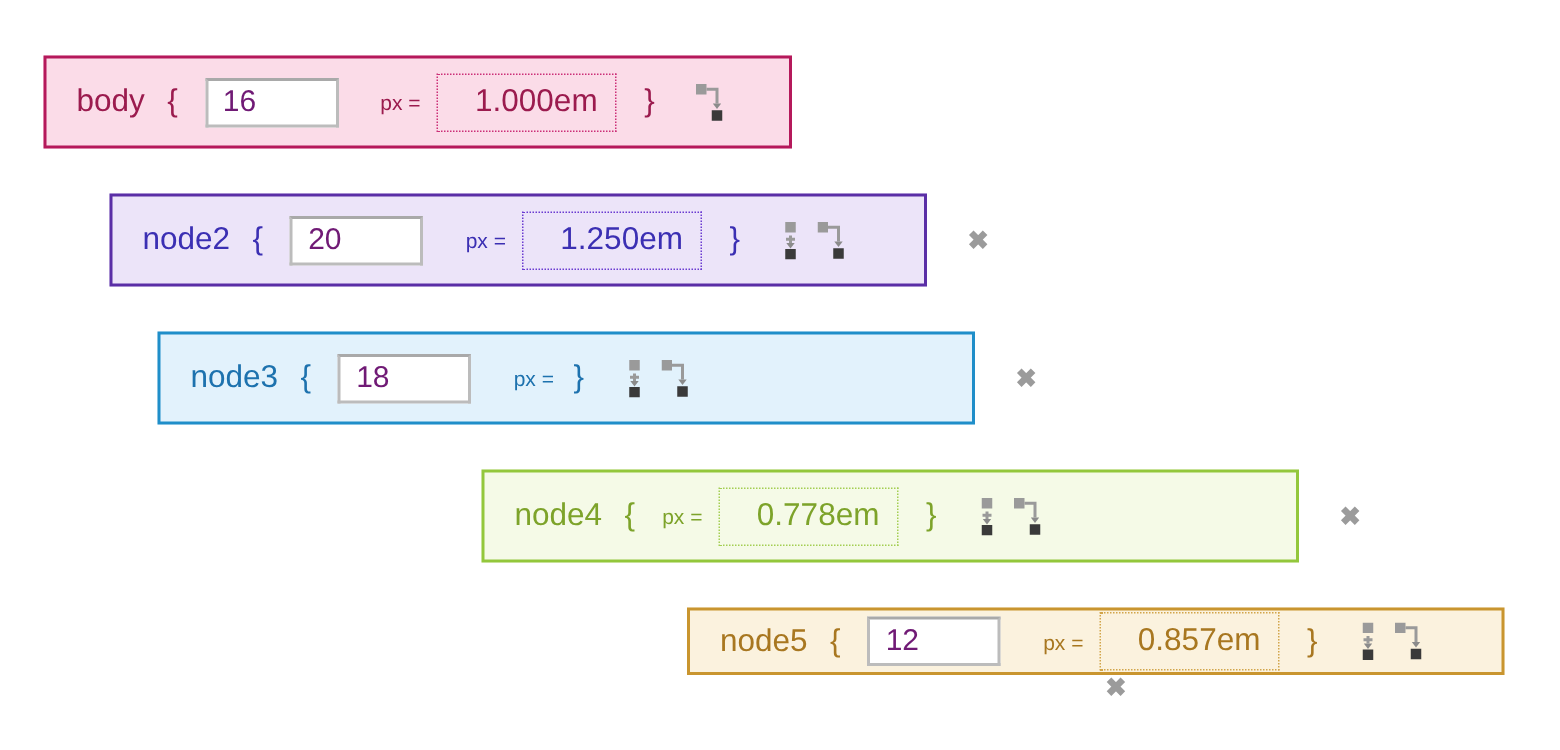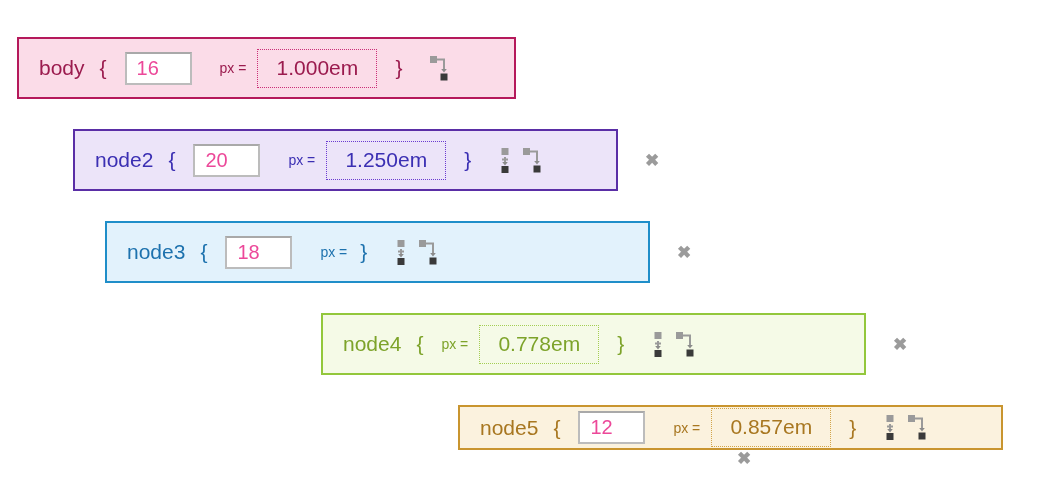--- a/index.html
+++ b/index.html
@@ -14,21 +14,21 @@
   #tree {
     padding-top: 37px;
     padding-left: 17px;
   }
   .row {
     display: flex;
     align-items: center;
     margin-bottom: 30px;
     height: 62px;
   }
-  .row:nth-child(1) { margin-left: 0; }
+  .row:nth-child(1) { margin-left: 12px; }
   .row:nth-child(2) { margin-left: 56px; }
   .row:nth-child(3) { margin-left: 88px; }
   .row:nth-child(4) { margin-left: 304px; }
   .row:nth-child(5) { margin-left: 404px; flex-direction: column; }
 
   .node-box {
     display: inline-flex;
     align-items: center;
     box-sizing: border-box;
     height: 62px;
@@ -46,42 +46,42 @@
     white-space: nowrap;
   }
   .brace {
     font-size: 21px;
     margin-right: 18px;
   }
   .brace.close { margin-right: 16px; margin-left: 2px; }
 
   .px-input {
     box-sizing: border-box;
-    width: 67px;
+    width: 89px;
     height: 33px;
     border: 2px solid #bcbcbc;
     border-top-color: #a9a9a9;
     background: #ffffff;
     font-family: "Liberation Sans", sans-serif;
     font-size: 20px;
-    color: #ec4899;
+    color: #701a75;
     padding: 0 6px 0 10px;
     margin-right: 28px;
   }
   .px-eq {
     font-size: 14px;
     margin-right: 11px;
     white-space: nowrap;
   }
   .em-box {
     box-sizing: border-box;
     border: 1px dotted var(--dc);
     padding: 6px 12px 7px 12px;
     min-width: 120px;
-    text-align: center;
+    text-align: right;
     font-size: 21px;
     margin-right: 16px;
     white-space: nowrap;
   }
 
   .icon {
     display: inline-flex;
     align-items: center;
     margin-left: 12px;
     cursor: pointer;

